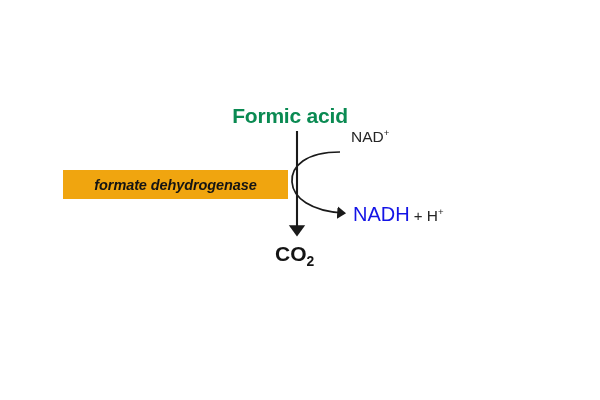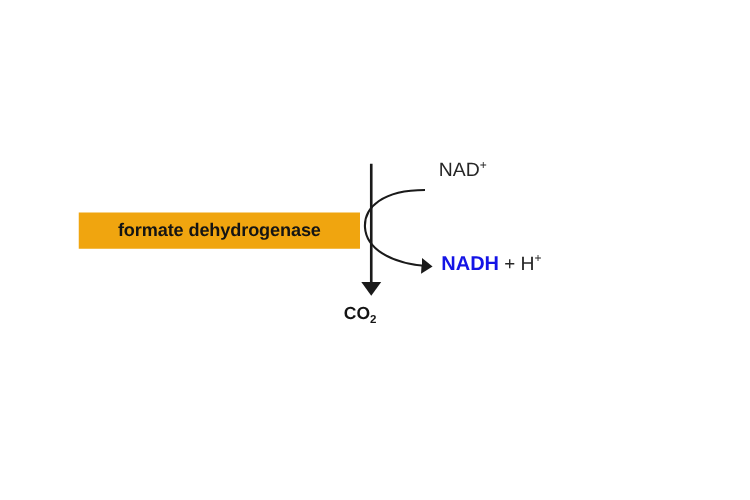--- a/index.html
+++ b/index.html
@@ -39,20 +39,21 @@
     top: 170px;
     width: 225px;
     height: 29px;
     background: #f0a50f;
     display: flex;
     align-items: center;
     justify-content: center;
   }
   #enzyme-label {
     font-size: 14.5px;
+    font-style: italic;
     font-weight: bold;
     color: #141414;
     white-space: nowrap;
     letter-spacing: -0.1px;
   }
 
   
   #arrow-layer {
     position: absolute;
     left: 0;
@@ -71,22 +72,22 @@
   #cofactor-in {
     left: 351px;
     top: 128px;
   }
   #cofactor-out {
     left: 353px;
     top: 203px;
   }
   .nadh-strong {
     color: #1414e6;
-    font-weight: bold;
-    font-size: 16px;
+    font-weight: normal;
+    font-size: 20px;
   }
   .plus-sep {
     color: #262626;
     font-size: 15px;
   }
   sup {
     font-size: 0.62em;
     vertical-align: super;
     line-height: 0;
   }
@@ -94,31 +95,32 @@
     font-size: 0.66em;
     vertical-align: sub;
     line-height: 0;
   }
 
   
   #product-label {
     position: absolute;
     left: 275px;
     top: 242px;
-    font-size: 14px;
+    font-size: 21px;
     font-weight: bold;
     color: #141414;
     white-space: nowrap;
   }
 </style>
 </head>
 <body>
 
 <div id="canvas">
 
+  <div id="substrate-label">Formic acid</div>
 
   <svg id="arrow-layer" viewBox="0 0 600 400">
     <defs>
       <marker id="head-down" markerWidth="9" markerHeight="9" refX="3.2" refY="4.5" orient="auto" markerUnits="strokeWidth">
         <path d="M0,0.6 L0,8.4 L5.4,4.5 z" fill="#1a1a1a"></path>
       </marker>
       <marker id="head-right" markerWidth="9" markerHeight="9" refX="3.4" refY="4.5" orient="auto" markerUnits="strokeWidth">
         <path d="M0,0.8 L0,8.2 L5.2,4.5 z" fill="#1a1a1a"></path>
       </marker>
     </defs>

